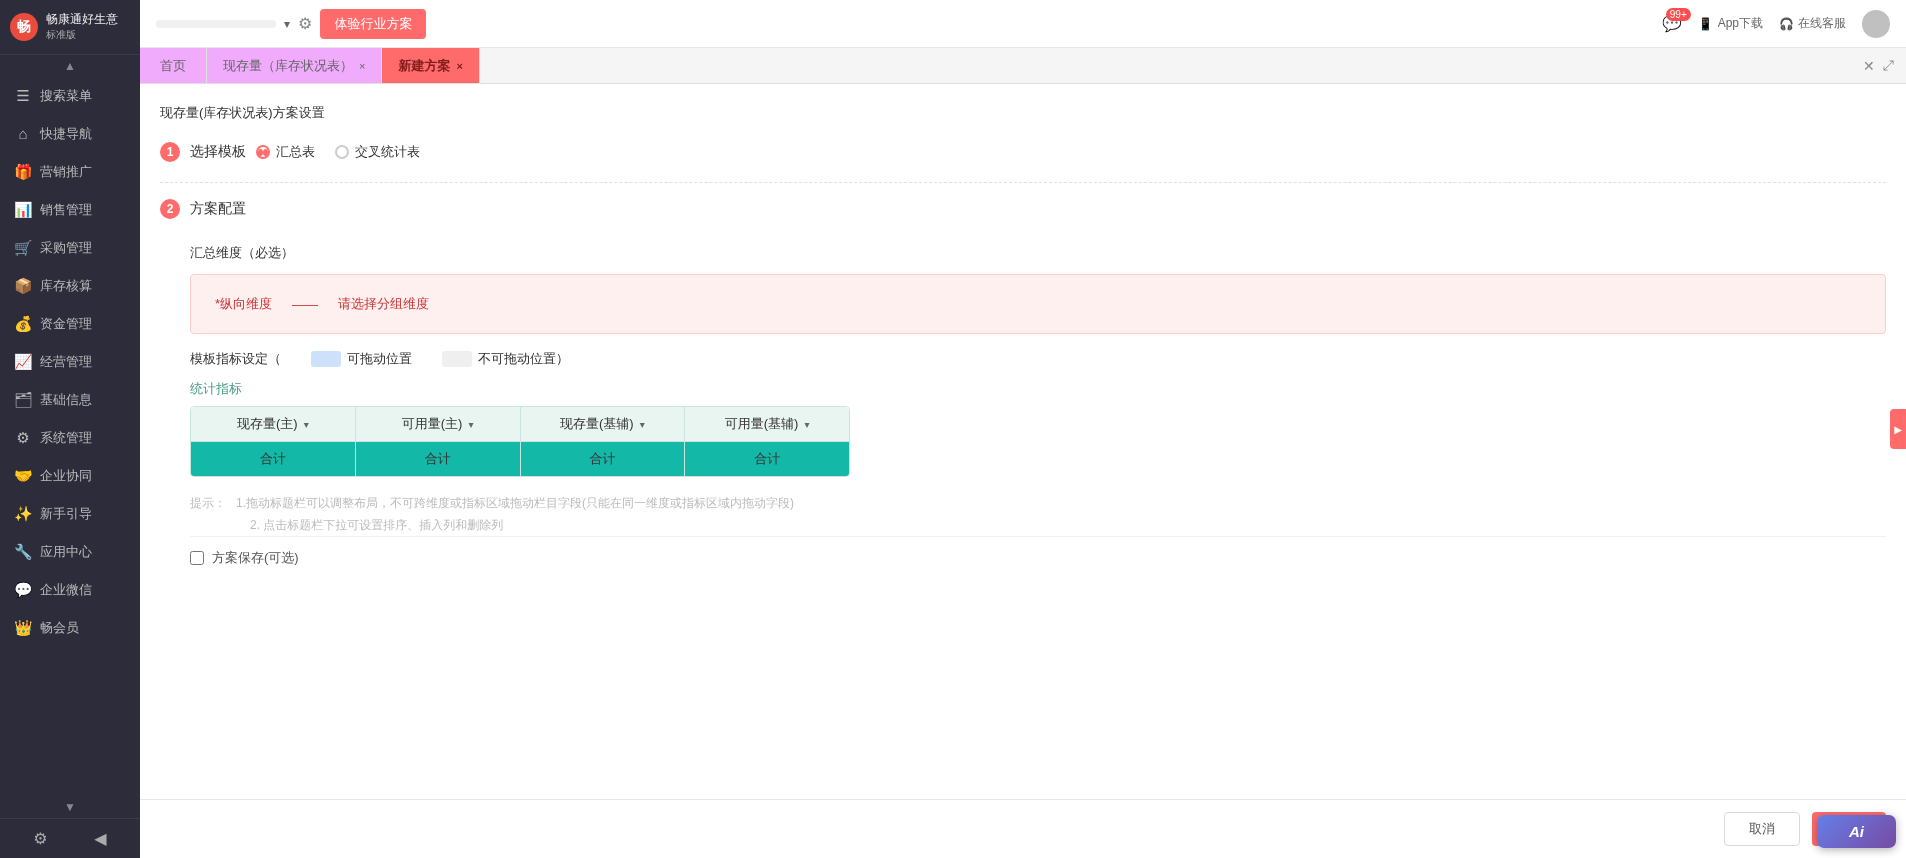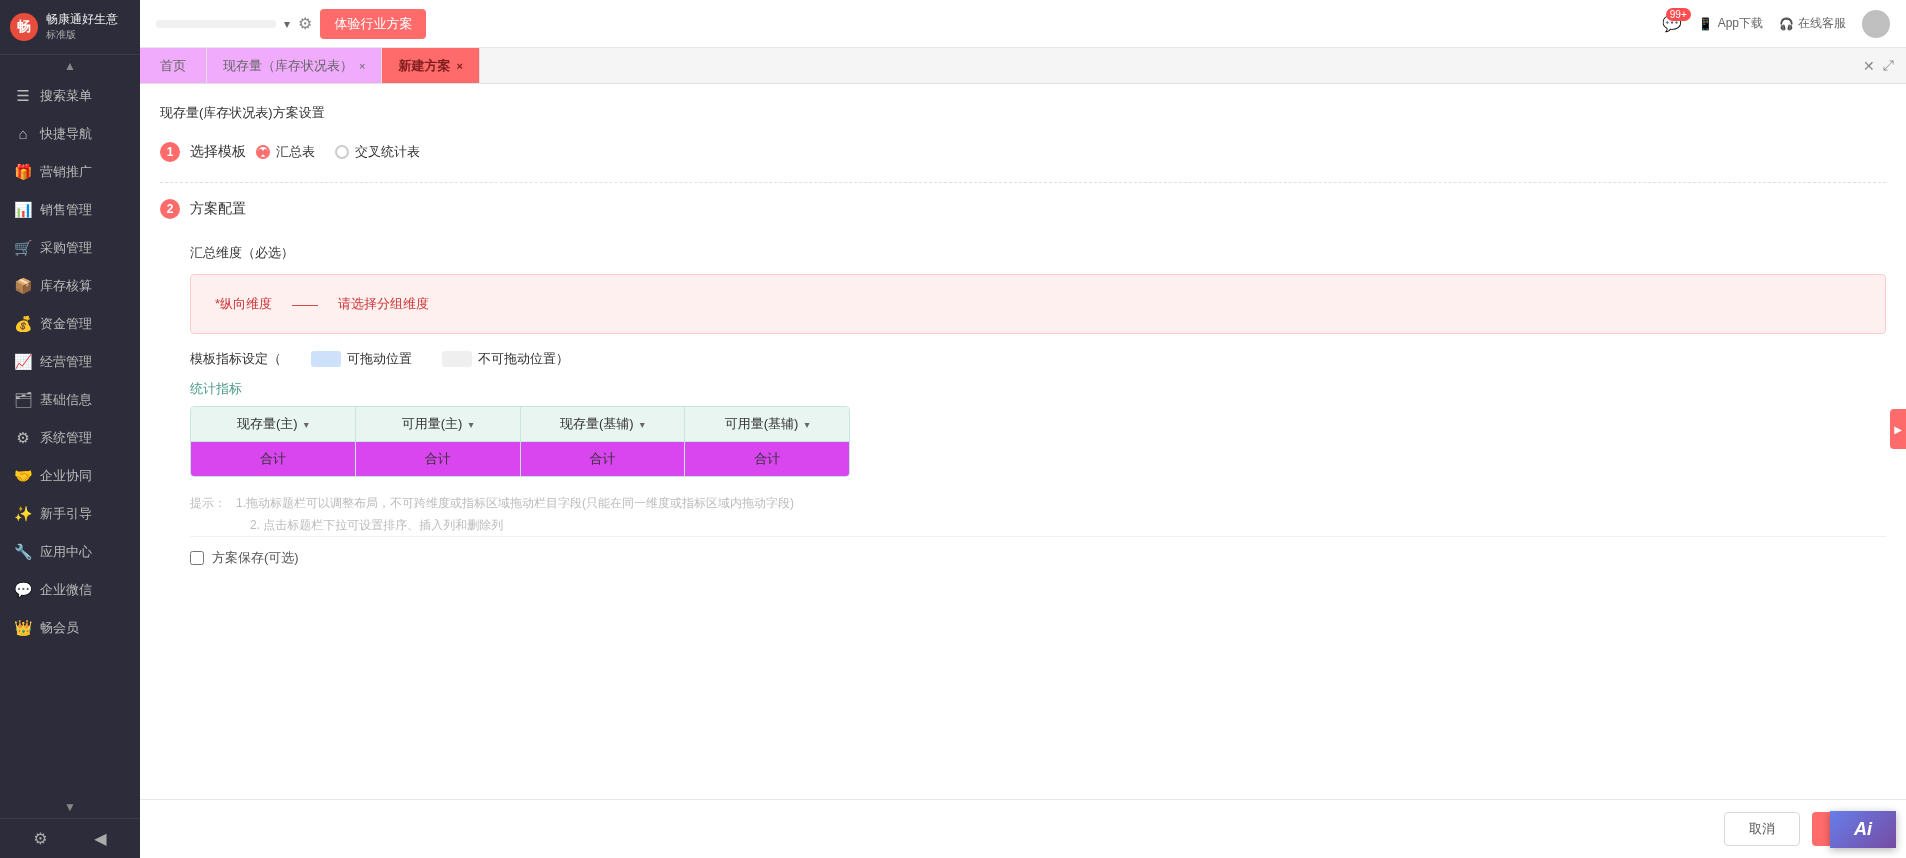--- a/index.html
+++ b/index.html
@@ -243,21 +243,21 @@
       display: flex; align-items: center; justify-content: center; gap: 6px;
       border-right: 1px solid #c8e6e0;
       font-size: 13px; color: #333;
       cursor: pointer;
     }
     .stats-col-header:last-child { border-right: none; }
     .stats-col-header .chevron { font-size: 10px; color: #666; }
     .stats-table-row {
       display: flex;
       border-top: 1px solid #c8e6e0;
-      background: #d946ef;
+      background: #14b8a6;
     }
     .stats-cell {
       flex: 1;
       padding: 8px 12px;
       text-align: center;
       border-right: 1px solid #c8e6e0;
       font-size: 13px; color: #333;
     }
     .stats-cell:last-child { border-right: none; }
 
@@ -302,23 +302,23 @@
       color: white;
     }
 
     
     .ai-float {
       position: fixed;
       bottom: 10px;
       right: 10px;
       background: linear-gradient(135deg, #667eea, #764ba2);
       color: white;
-      border-radius: 0;
-      padding: 8px 24px;
-      font-size: 18px;
+      border-radius: 7px;
+      padding: 8px 32px;
+      font-size: 15px;
       font-weight: bold;
       cursor: pointer;
       box-shadow: 0 2px 8px rgba(0,0,0,0.3);
       font-style: italic;
     }
 
     
     .right-expand {
       position: fixed;
       right: 0;

